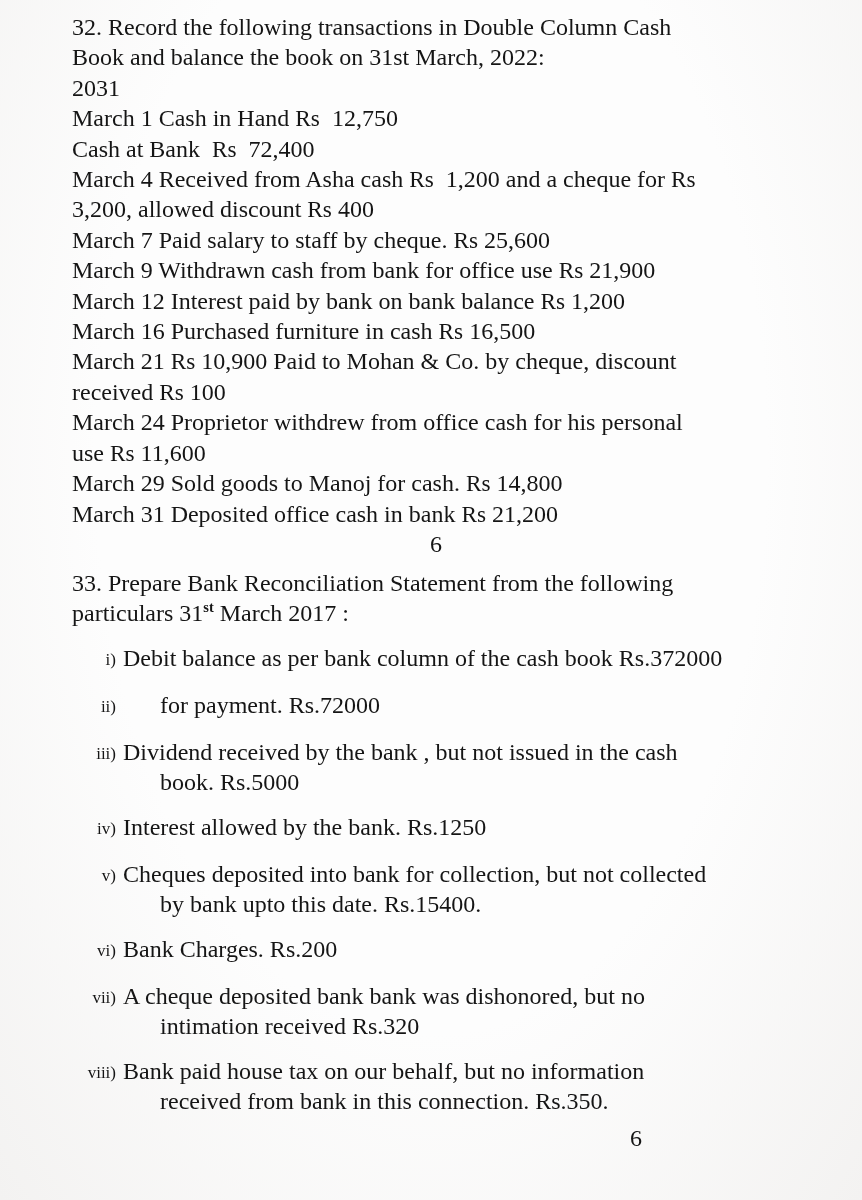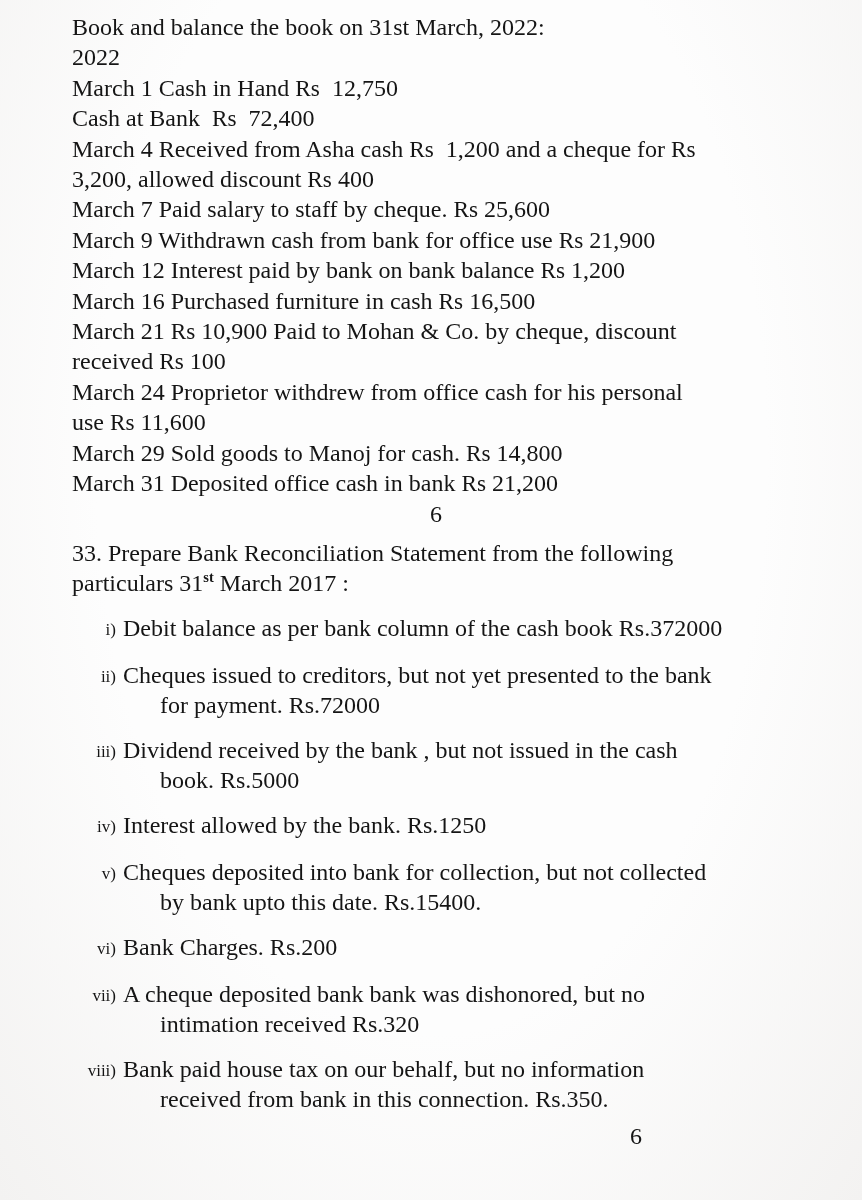--- a/index.html
+++ b/index.html
@@ -54,22 +54,23 @@
     margin-top: -8px;
   }
 </style>
 </head>
 <body>
 
 <div class="page">
 
   <section>
     <div>
+        <div class="line">32. Record the following transactions in Double Column Cash</div>
         <div class="line">Book and balance the book on 31st March, 2022:</div>
-        <div class="line">2022</div>
+        <div class="line">2031</div>
         <div class="line">March 1 Cash in Hand <span class="rs">Rs</span>  12,750</div>
         <div class="line">Cash at Bank  <span class="rs">Rs</span>  72,400</div>
         <div class="line">March 4 Received from Asha cash <span class="rs">Rs</span>  1,200 and a cheque for <span class="rs">Rs</span></div>
         <div class="line">3,200, allowed discount <span class="rs">Rs</span> 400</div>
         <div class="line">March 7 Paid salary to staff by cheque. <span class="rs">Rs</span> 25,600</div>
         <div class="line">March 9 Withdrawn cash from bank for office use <span class="rs">Rs</span> 21,900</div>
         <div class="line">March 12 Interest paid by bank on bank balance <span class="rs">Rs</span> 1,200</div>
         <div class="line">March 16 Purchased furniture in cash <span class="rs">Rs</span> 16,500</div>
         <div class="line">March 21 <span class="rs">Rs</span> 10,900 Paid to Mohan &amp; Co. by cheque, discount</div>
         <div class="line">received <span class="rs">Rs</span> 100</div>
@@ -89,21 +90,20 @@
     <div class="items">
         <div class="item">
           <span class="marker">i)</span>
           <div class="item-text">
             <div class="line">Debit balance as per bank column of the cash book Rs.372000</div>
           </div>
         </div>
         <div class="item">
           <span class="marker">ii)</span>
           <div class="item-text">
-            <div class="line">Cheques issued to creditors, but not yet presented to the bank</div>
             <div class="line cont">for payment. Rs.72000</div>
           </div>
         </div>
         <div class="item">
           <span class="marker">iii)</span>
           <div class="item-text">
             <div class="line">Dividend received by the bank , but not issued in the cash</div>
             <div class="line cont">book. Rs.5000</div>
           </div>
         </div>

